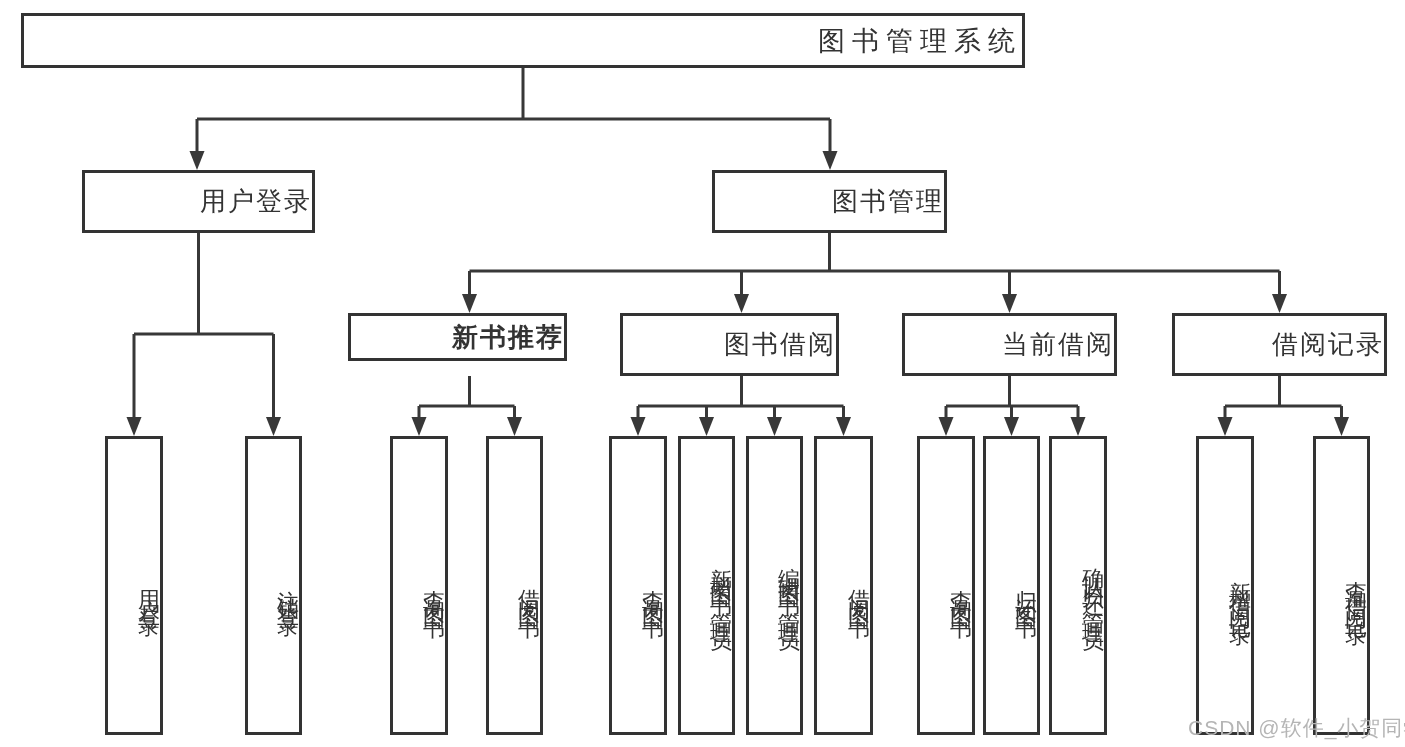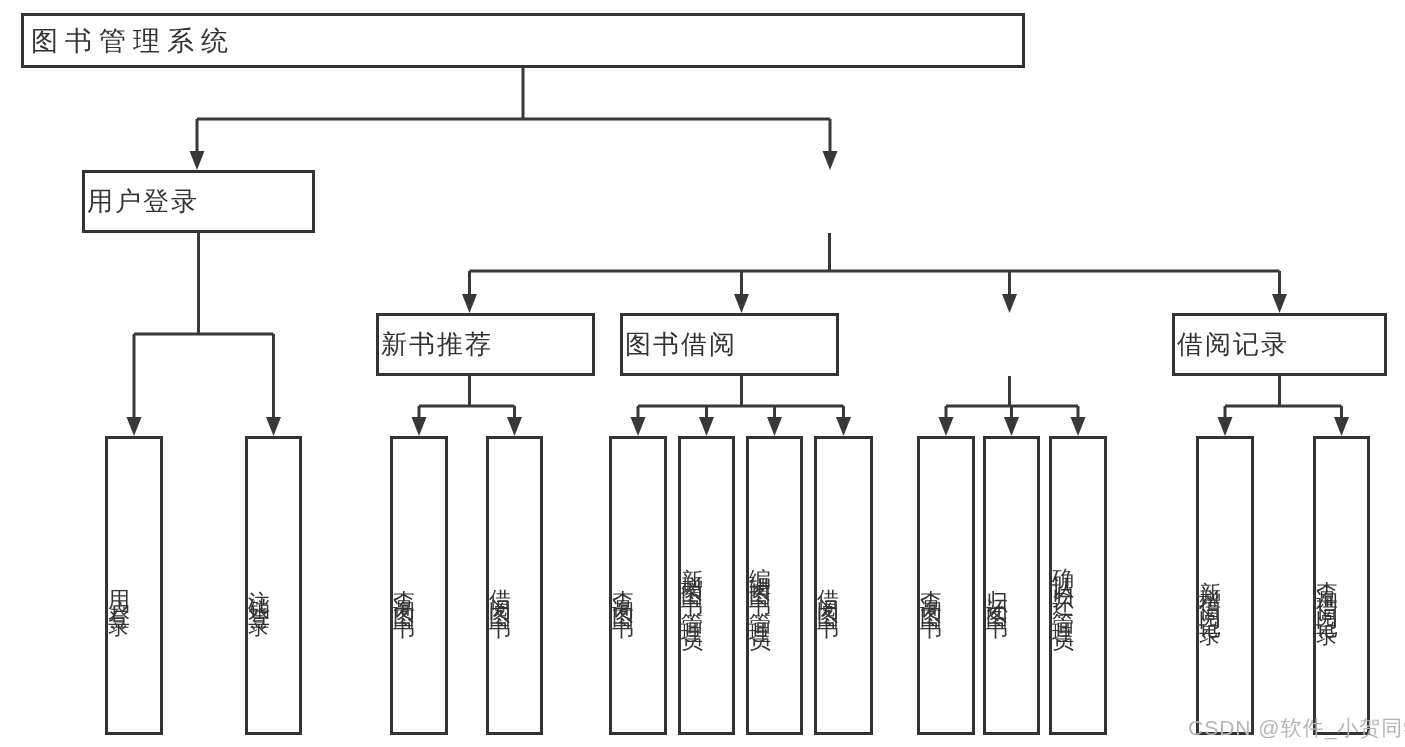--- a/index.html
+++ b/index.html
@@ -20,21 +20,21 @@
     left: 0; top: 0;
     width: 1405px; height: 747px;
   }
   .node {
     position: absolute;
     box-sizing: border-box;
     border: 3px solid #333333;
     background: #ffffff;
     display: flex;
     align-items: center;
-    justify-content: flex-start;
+    justify-content: flex-end;
     color: #333333;
   }
   .h-label {
     font-size: 26px;
     letter-spacing: 2px;
     white-space: nowrap;
     text-indent: 2px;
   }
   .root .h-label {
     font-size: 27px;
@@ -105,26 +105,32 @@
     </g>
   </svg>
 
   <div class="node root" style="left:21px; top:13px; width:1004px; height:55px;">
     <span class="h-label">图书管理系统</span>
   </div>
 
   <div class="node" style="left:82px; top:170px; width:233px; height:63px;">
     <span class="h-label">用户登录</span>
   </div>
+  <div class="node" style="left:712px; top:170px; width:235px; height:63px;">
+    <span class="h-label">图书管理</span>
+  </div>
 
-  <div class="node" style="left:376px; top:313px; width:219px; height:63px;">
+  <div class="node" style="left:348px; top:313px; width:219px; height:48px;font-weight:bold;">
     <span class="h-label">新书推荐</span>
   </div>
   <div class="node" style="left:620px; top:313px; width:219px; height:63px;">
     <span class="h-label">图书借阅</span>
+  </div>
+  <div class="node" style="left:902px; top:313px; width:215px; height:63px;">
+    <span class="h-label">当前借阅</span>
   </div>
   <div class="node" style="left:1172px; top:313px; width:215px; height:63px;">
     <span class="h-label">借阅记录</span>
   </div>
 
   <div class="node" style="left:105px; top:436px; width:58px; height:299px;">
     <span class="v-label">用户登录</span>
   </div>
   <div class="node" style="left:245px; top:436px; width:57px; height:299px;">
     <span class="v-label">注销登录</span>

